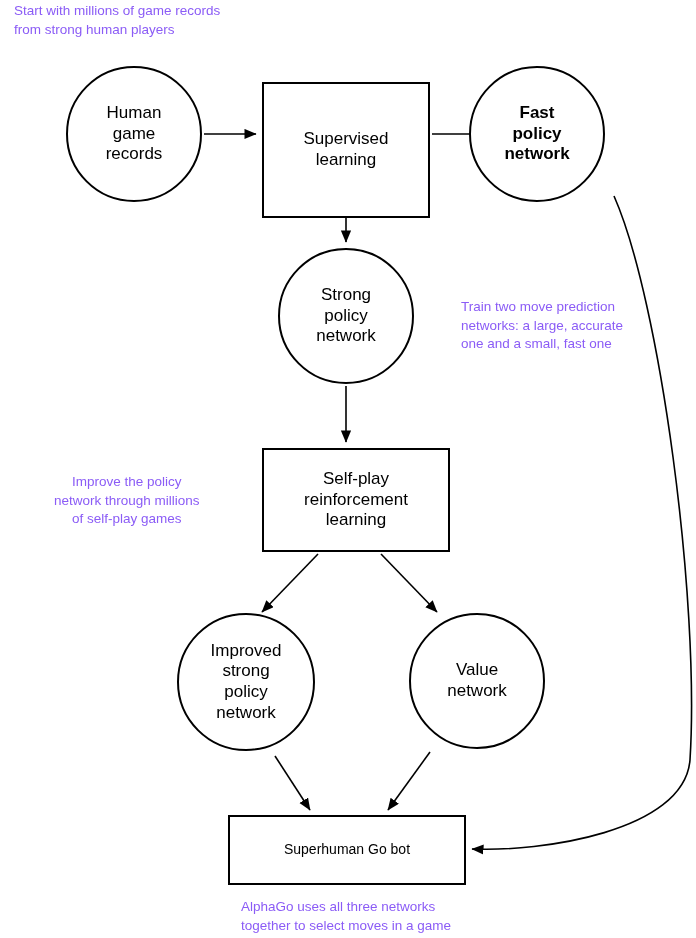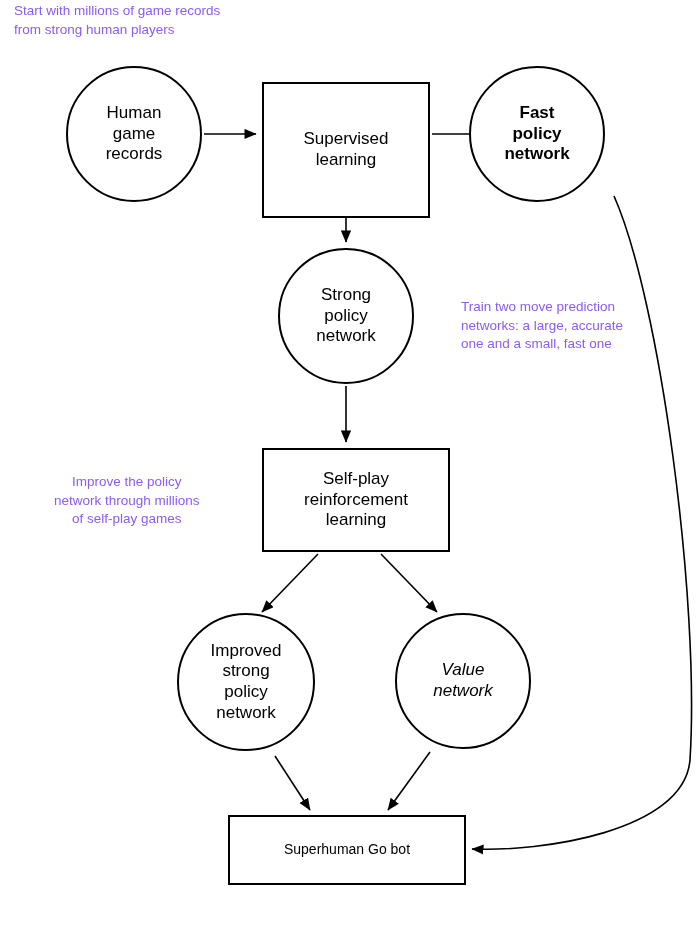--- a/index.html
+++ b/index.html
@@ -56,21 +56,21 @@
     color: #8b5cf6;
   }
 
   
   #node-human-game-records { left: 66px;  top: 66px;  width: 136px; height: 136px; }
   #node-supervised-learning { left: 262px; top: 82px;  width: 168px; height: 136px; }
   #node-fast-policy-network { left: 469px; top: 66px;  width: 136px; height: 136px; font-weight: bold; }
   #node-strong-policy-network { left: 278px; top: 248px; width: 136px; height: 136px; }
   #node-self-play-rl { left: 262px; top: 448px; width: 188px; height: 104px; }
   #node-improved-strong-policy-network { left: 177px; top: 613px; width: 138px; height: 138px; }
-  #node-value-network { left: 395px; top: 613px; width: 136px; height: 136px; font-style: italic; }
+  #node-value-network { left: 409px; top: 613px; width: 136px; height: 136px; }
   #node-superhuman-go-bot { left: 228px; top: 815px; width: 238px; height: 70px; }
 
   #node-superhuman-go-bot .node-label { font-size: 14px; }
 
   
   #annot-start { left: 14px;  top: 2px; }
   #annot-train-two { left: 441px; top: 298px; margin-left: 20px; }
   #annot-improve { left: 54px;  top: 473px; text-align: center; }
   #annot-selfplay-value { left: 466px; top: 555px; }
   #annot-alphago { left: 241px; top: 898px; }
@@ -150,14 +150,16 @@
 
   <div class="annot" id="annot-train-two">Train two move prediction
 networks: a large, accurate
 one and a small, fast one</div>
 
   <div class="annot" id="annot-improve">Improve the policy
 network through millions
 of self-play games</div>
 
 
+  <div class="annot" id="annot-alphago">AlphaGo uses all three networks
+together to select moves in a game</div>
 
 </div>
 
 </body></html>

